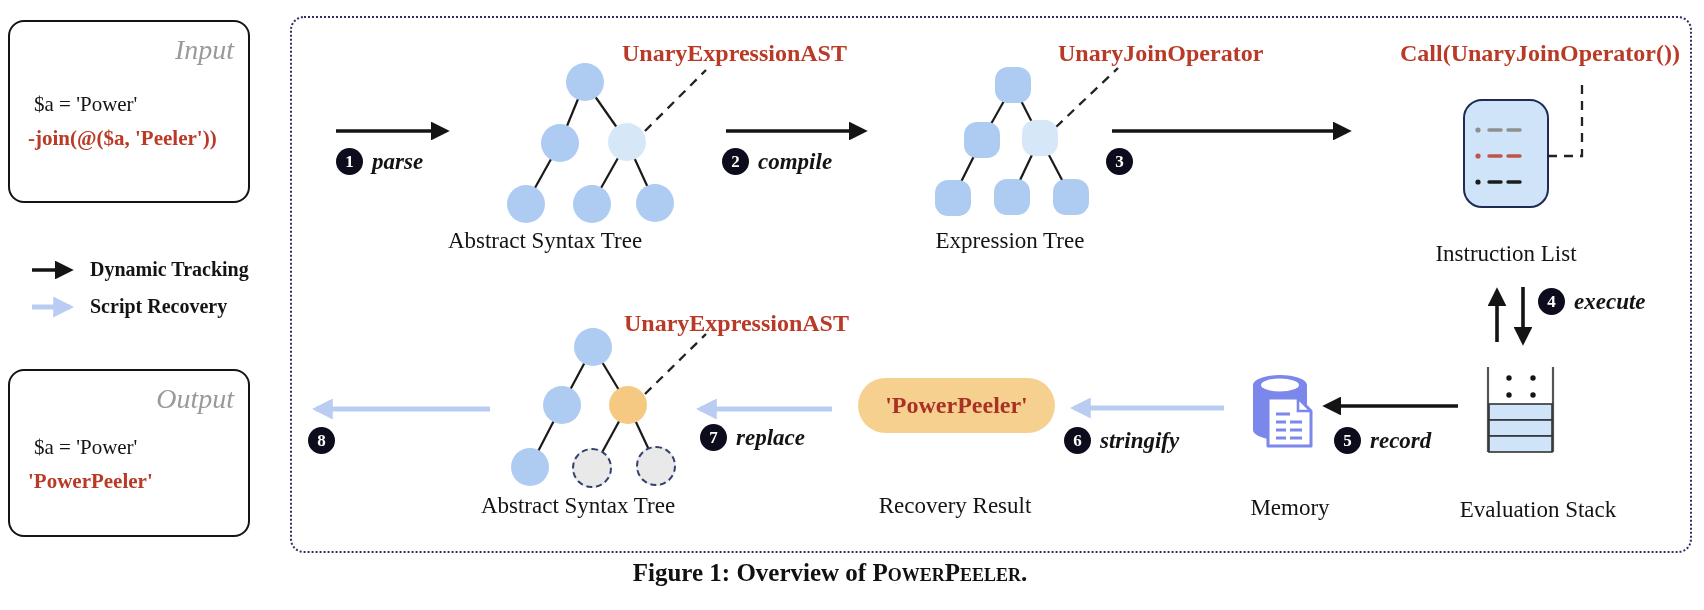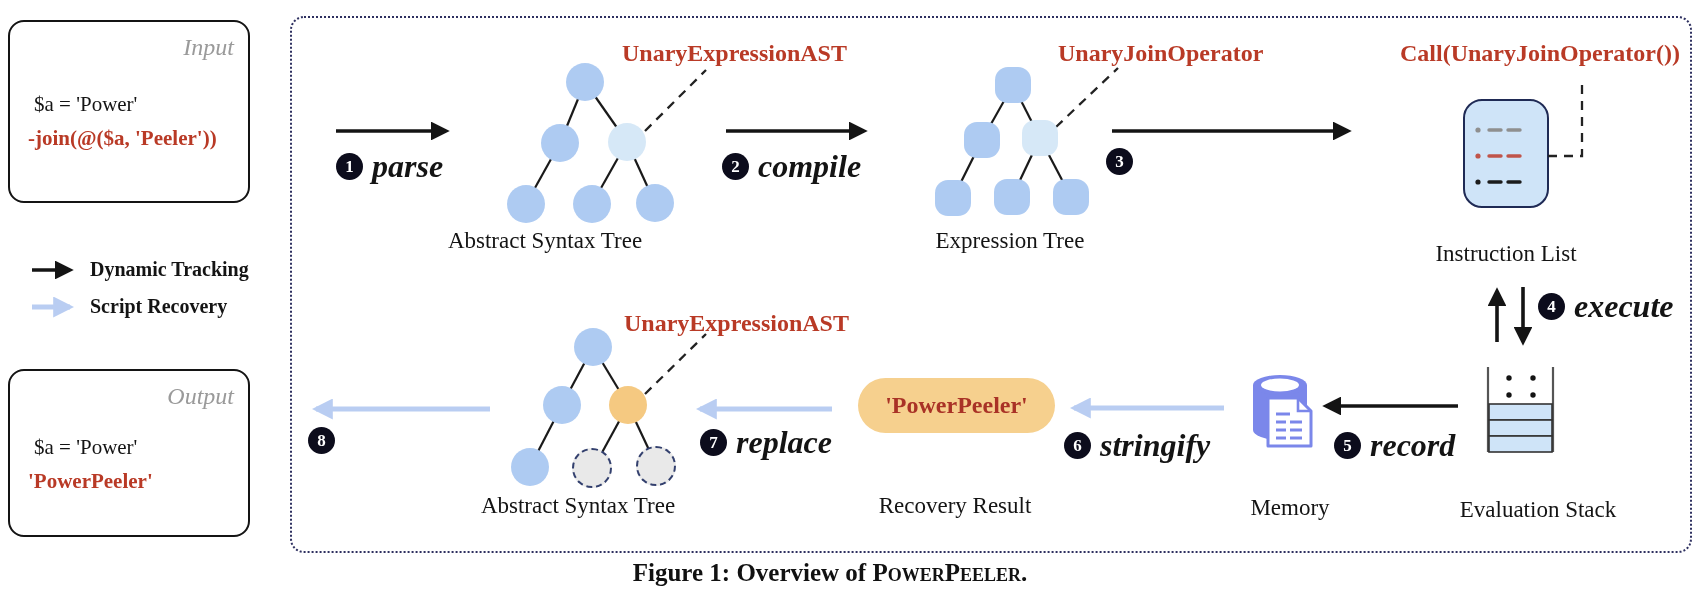--- a/index.html
+++ b/index.html
@@ -8,42 +8,42 @@
     --border-navy:#2e3060; --ink:#141414; --gray-title:#9a9a9a;
   }
   *{margin:0;padding:0;box-sizing:border-box;}
   body{background:#fff;font-family:"Liberation Serif","DejaVu Serif",serif;}
   .canvas{position:relative;width:1704px;height:610px;background:#fff;overflow:hidden;}
   .overlay{position:absolute;left:0;top:0;width:1704px;height:610px;}
 
   .io-box{position:absolute;border:2.5px solid #141414;border-radius:16px;background:#fff;}
   .io-box.input{left:8px;top:20px;width:242px;height:183px;}
   .io-box.output{left:8px;top:369px;width:242px;height:168px;}
-  .io-title{position:absolute;top:12px;right:14px;font-style:italic;font-size:24px;color:var(--gray-title);}
+  .io-title{position:absolute;top:12px;right:14px;font-style:italic;font-size:28px;color:var(--gray-title);}
   .code-line{position:absolute;font-size:21px;color:var(--ink);white-space:nowrap;}
   .code-line.red{color:var(--accent-red);font-weight:bold;}
   .input .l1{left:24px;top:70px;} .input .l2{left:18px;top:104px;}
   .output .l1{left:24px;top:64px;} .output .l2{left:18px;top:98px;}
 
   .legend-label{position:absolute;left:90px;font-size:20px;font-weight:bold;color:var(--ink);white-space:nowrap;}
 
   .main-box{position:absolute;left:290px;top:16px;width:1402px;height:537px;
     border:2.5px dotted var(--border-navy);border-radius:14px;}
 
   .node{position:absolute;width:38px;height:38px;border-radius:50%;}
   .node.blue{background:var(--node-blue);}
   .node.light{background:var(--node-light);}
   .node.orange{background:var(--node-orange);}
   .node.sq{width:36px;height:36px;border-radius:13px;}
   .node.ghost{width:40px;height:40px;background:var(--node-gray);border:2.5px dashed #33406e;}
 
   .step{position:absolute;display:flex;align-items:center;gap:9px;white-space:nowrap;}
   .badge{width:27px;height:27px;border-radius:50%;background:#0c0c1c;color:#fff;
     display:inline-flex;align-items:center;justify-content:center;font-size:17px;font-weight:bold;flex:0 0 auto;}
-  .step-label{font-size:32px;font-weight:bold;font-style:italic;color:var(--ink);}
+  .step-label{font-size:23px;font-weight:bold;font-style:italic;color:var(--ink);}
 
   .stage-label{position:absolute;font-size:23px;color:var(--ink);text-align:center;white-space:nowrap;}
   .annotation{position:absolute;font-size:24px;font-weight:bold;color:var(--accent-red);white-space:nowrap;}
 
   .pill{position:absolute;left:858px;top:378px;width:197px;height:55px;border-radius:28px;
     background:var(--node-orange);background:#f6d08e;display:flex;align-items:center;justify-content:center;
     font-size:24px;font-weight:bold;color:#a93226;}
 
   .caption{position:absolute;left:0;top:559px;width:1660px;text-align:center;
     font-size:25px;font-weight:bold;color:#111;}

